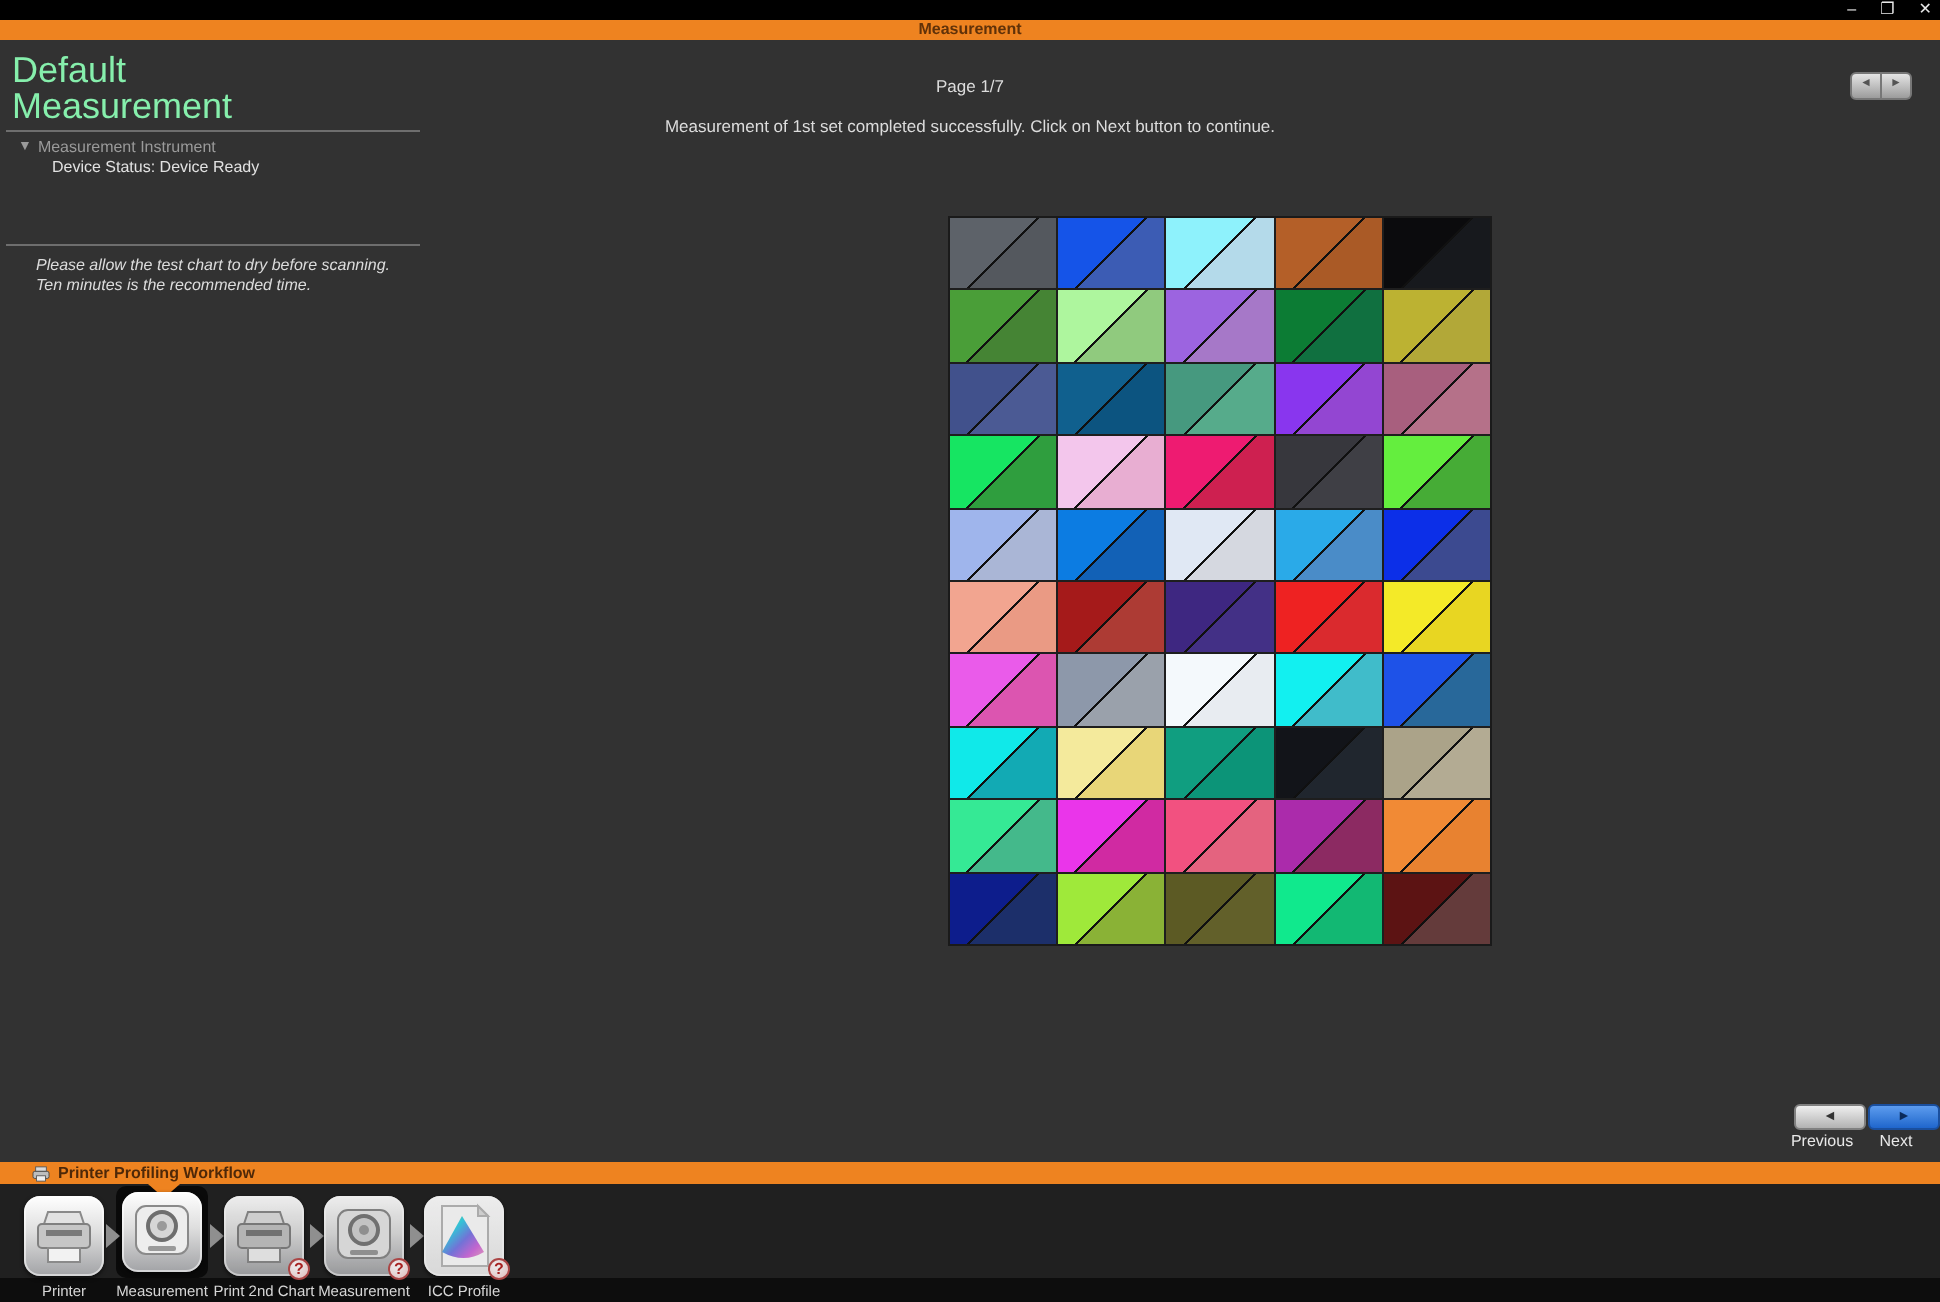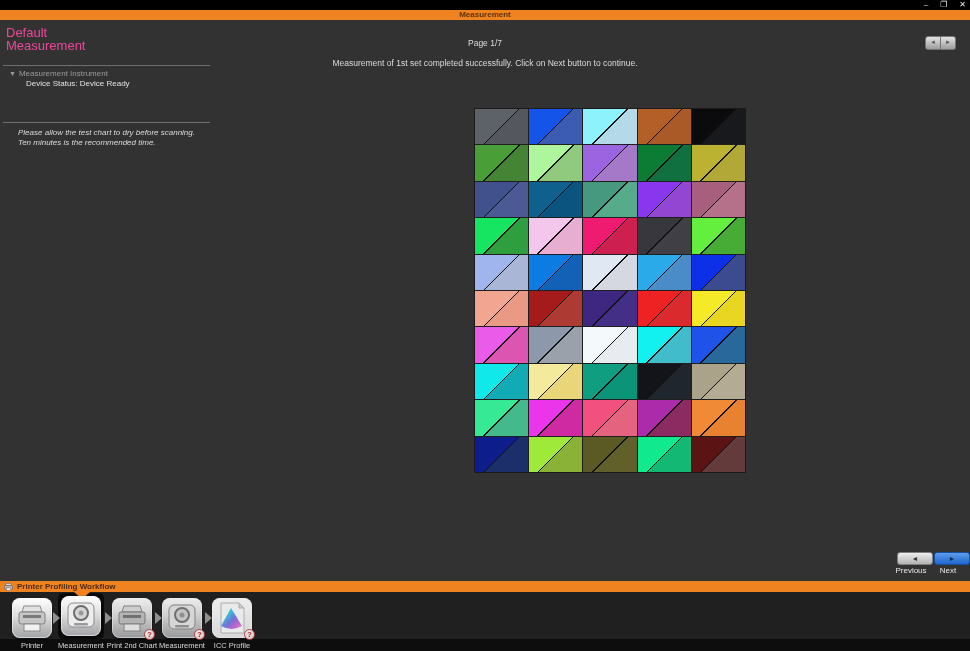--- a/index.html
+++ b/index.html
@@ -10,21 +10,21 @@
   .titlebar{position:absolute;left:0;top:0;width:970px;height:10px;background:#000;}
   .win-controls{position:absolute;right:4px;top:0;height:10px;display:flex;gap:12px;align-items:center;}
   .win-btn{color:#e8e8e8;font-size:8px;line-height:10px;cursor:default;}
 
   
   .tabstrip{position:absolute;left:0;top:10px;width:970px;height:10px;background:#ee8320;}
   .tabstrip .tab{position:absolute;left:0;width:970px;text-align:center;font-size:8px;
                  line-height:10px;color:rgba(70,35,5,.85);font-weight:bold;}
 
   
-  .panel-title{position:absolute;left:6px;top:26px;font-size:13px;line-height:1.0;color:#ec4899;white-space:pre-line;}
+  .panel-title{position:absolute;left:6px;top:26px;font-size:18px;line-height:1.0;color:#86efac;white-space:pre-line;}
   .divider{position:absolute;left:3px;width:207px;height:0;border-top:1px solid #6e6e6e;}
   .d1{top:65px}.d2{top:122px}
   .section-head{position:absolute;left:9px;top:69px;font-size:8px;color:#9a9a9a;display:flex;gap:3px;align-items:center;}
   .tri-down{font-size:7px;color:#9a9a9a;}
   .device-status{position:absolute;left:26px;top:79px;font-size:8px;color:#e2e2e2;}
   .note{position:absolute;left:18px;top:128px;font-size:8px;line-height:1.28;color:#dcdcdc;white-space:pre-line;font-style:italic;}
 
   
   .page-indicator{position:absolute;left:0;top:38px;width:1186px;text-align:center;font-size:8.5px;color:#dcdcdc;}
   .status-message{position:absolute;left:0;top:58px;width:1186px;text-align:center;font-size:8.5px;color:#dcdcdc;}
@@ -46,21 +46,21 @@
   .nav-btn{position:absolute;top:552px;width:34px;height:11px;border-radius:3px;text-align:center;
            font-size:7px;line-height:11px;}
   .prev-btn{left:897px;background:linear-gradient(180deg,#efefef,#b2b2b2);border:1px solid #808080;color:#222;}
   .next-btn{left:934px;background:linear-gradient(180deg,#5d9cee,#1f66cc);border:1px solid #1a4f9e;color:#05204a;}
   .nav-label{position:absolute;top:566px;font-size:8px;color:#e8e8e8;width:40px;text-align:center;}
   .prev-label{left:891px;}
   .next-label{left:928px;}
 
   
   .wf-header{position:absolute;left:0;top:581px;width:970px;height:11px;background:#ee8320;
-             display:flex;align-items:center;gap:4px;padding-left:4px;box-sizing:border-box;}
+             display:flex;align-items:center;gap:4px;padding-left:16px;box-sizing:border-box;}
   .wf-header .wf-title{font-size:8px;color:rgba(60,30,5,.9);font-weight:bold;line-height:11px;}
   .wf-printer-glyph{width:9px;height:8px;display:inline-block;}
   .wf-body{position:absolute;left:0;top:592px;width:970px;height:47px;background:#202020;}
   .wf-labels{position:absolute;left:0;top:639px;width:970px;height:12px;background:#0d0d0d;}
   .wf-label{position:absolute;top:641px;width:70px;text-align:center;font-size:7.5px;color:#d6d6d6;}
 
   .chip{position:absolute;width:40px;height:40px;border-radius:8px;top:598px;
         background:linear-gradient(180deg,#ffffff 0%,#dedede 45%,#a2a3a6 100%);
         box-shadow:inset 0 0 0 1px rgba(255,255,255,.55),0 1px 2px rgba(0,0,0,.65);}
   .chip svg{position:absolute;left:0;top:0;}

